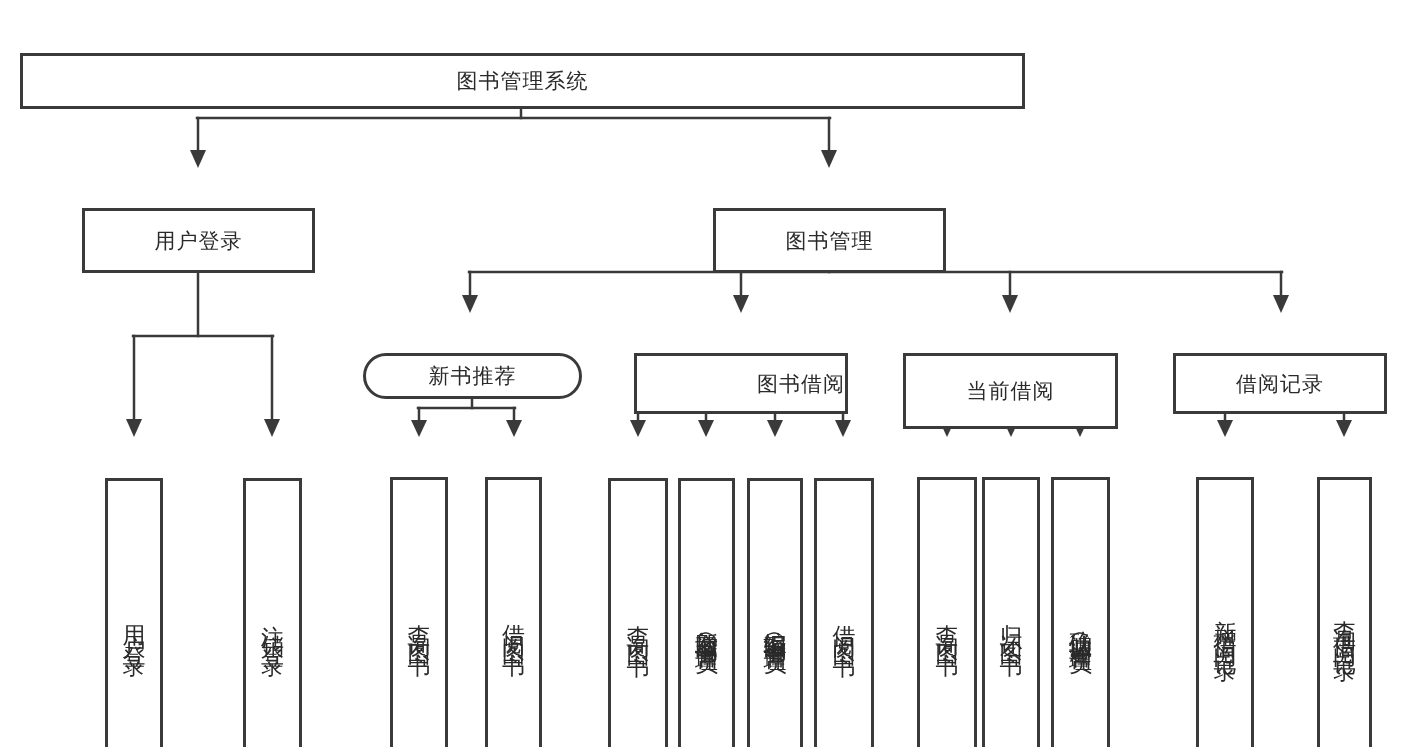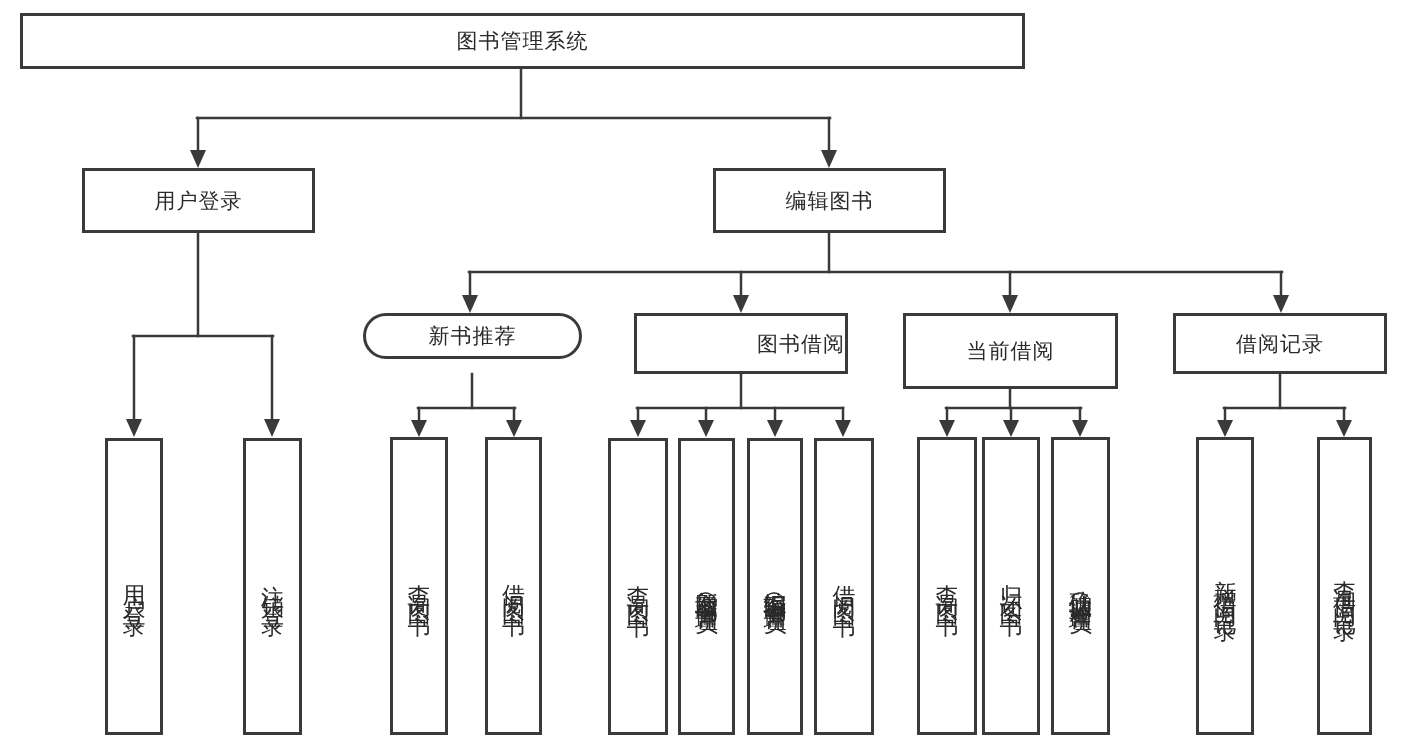--- a/index.html
+++ b/index.html
@@ -22,20 +22,21 @@
   .node, .leaf {
     position: absolute;
     box-sizing: border-box;
     border: 3px solid #3a3a3a;
     background: #ffffff;
     display: flex;
     align-items: center;
     justify-content: center;
     z-index: 2;
     color: #2a2a2a;
+    margin-top: 40px;
   }
   .node span {
     font-size: 21px;
     letter-spacing: 1px;
     white-space: nowrap;
   }
   .leaf span {
     writing-mode: vertical-rl;
     text-orientation: mixed;
     font-size: 23px;
@@ -124,21 +125,21 @@
   </svg>
 
   <div class="node" style="left:20px; top:13px; width:1005px; height:56px;">
     <span>图书管理系统</span>
   </div>
 
   <div class="node" style="left:82px; top:168px; width:233px; height:65px;">
     <span>用户登录</span>
   </div>
   <div class="node" style="left:713px; top:168px; width:233px; height:65px;">
-    <span>编辑图书</span>
+    <span>图书管理</span>
   </div>
 
   <div class="node" style="left:363px; top:313px; width:219px; height:46px;border-radius:23px;">
     <span>新书推荐</span>
   </div>
   <div class="node" style="left:634px; top:313px; width:214px; height:61px;justify-content:flex-end;">
     <span>图书借阅</span>
   </div>
   <div class="node" style="left:903px; top:313px; width:215px; height:76px;">
     <span>当前借阅</span>

